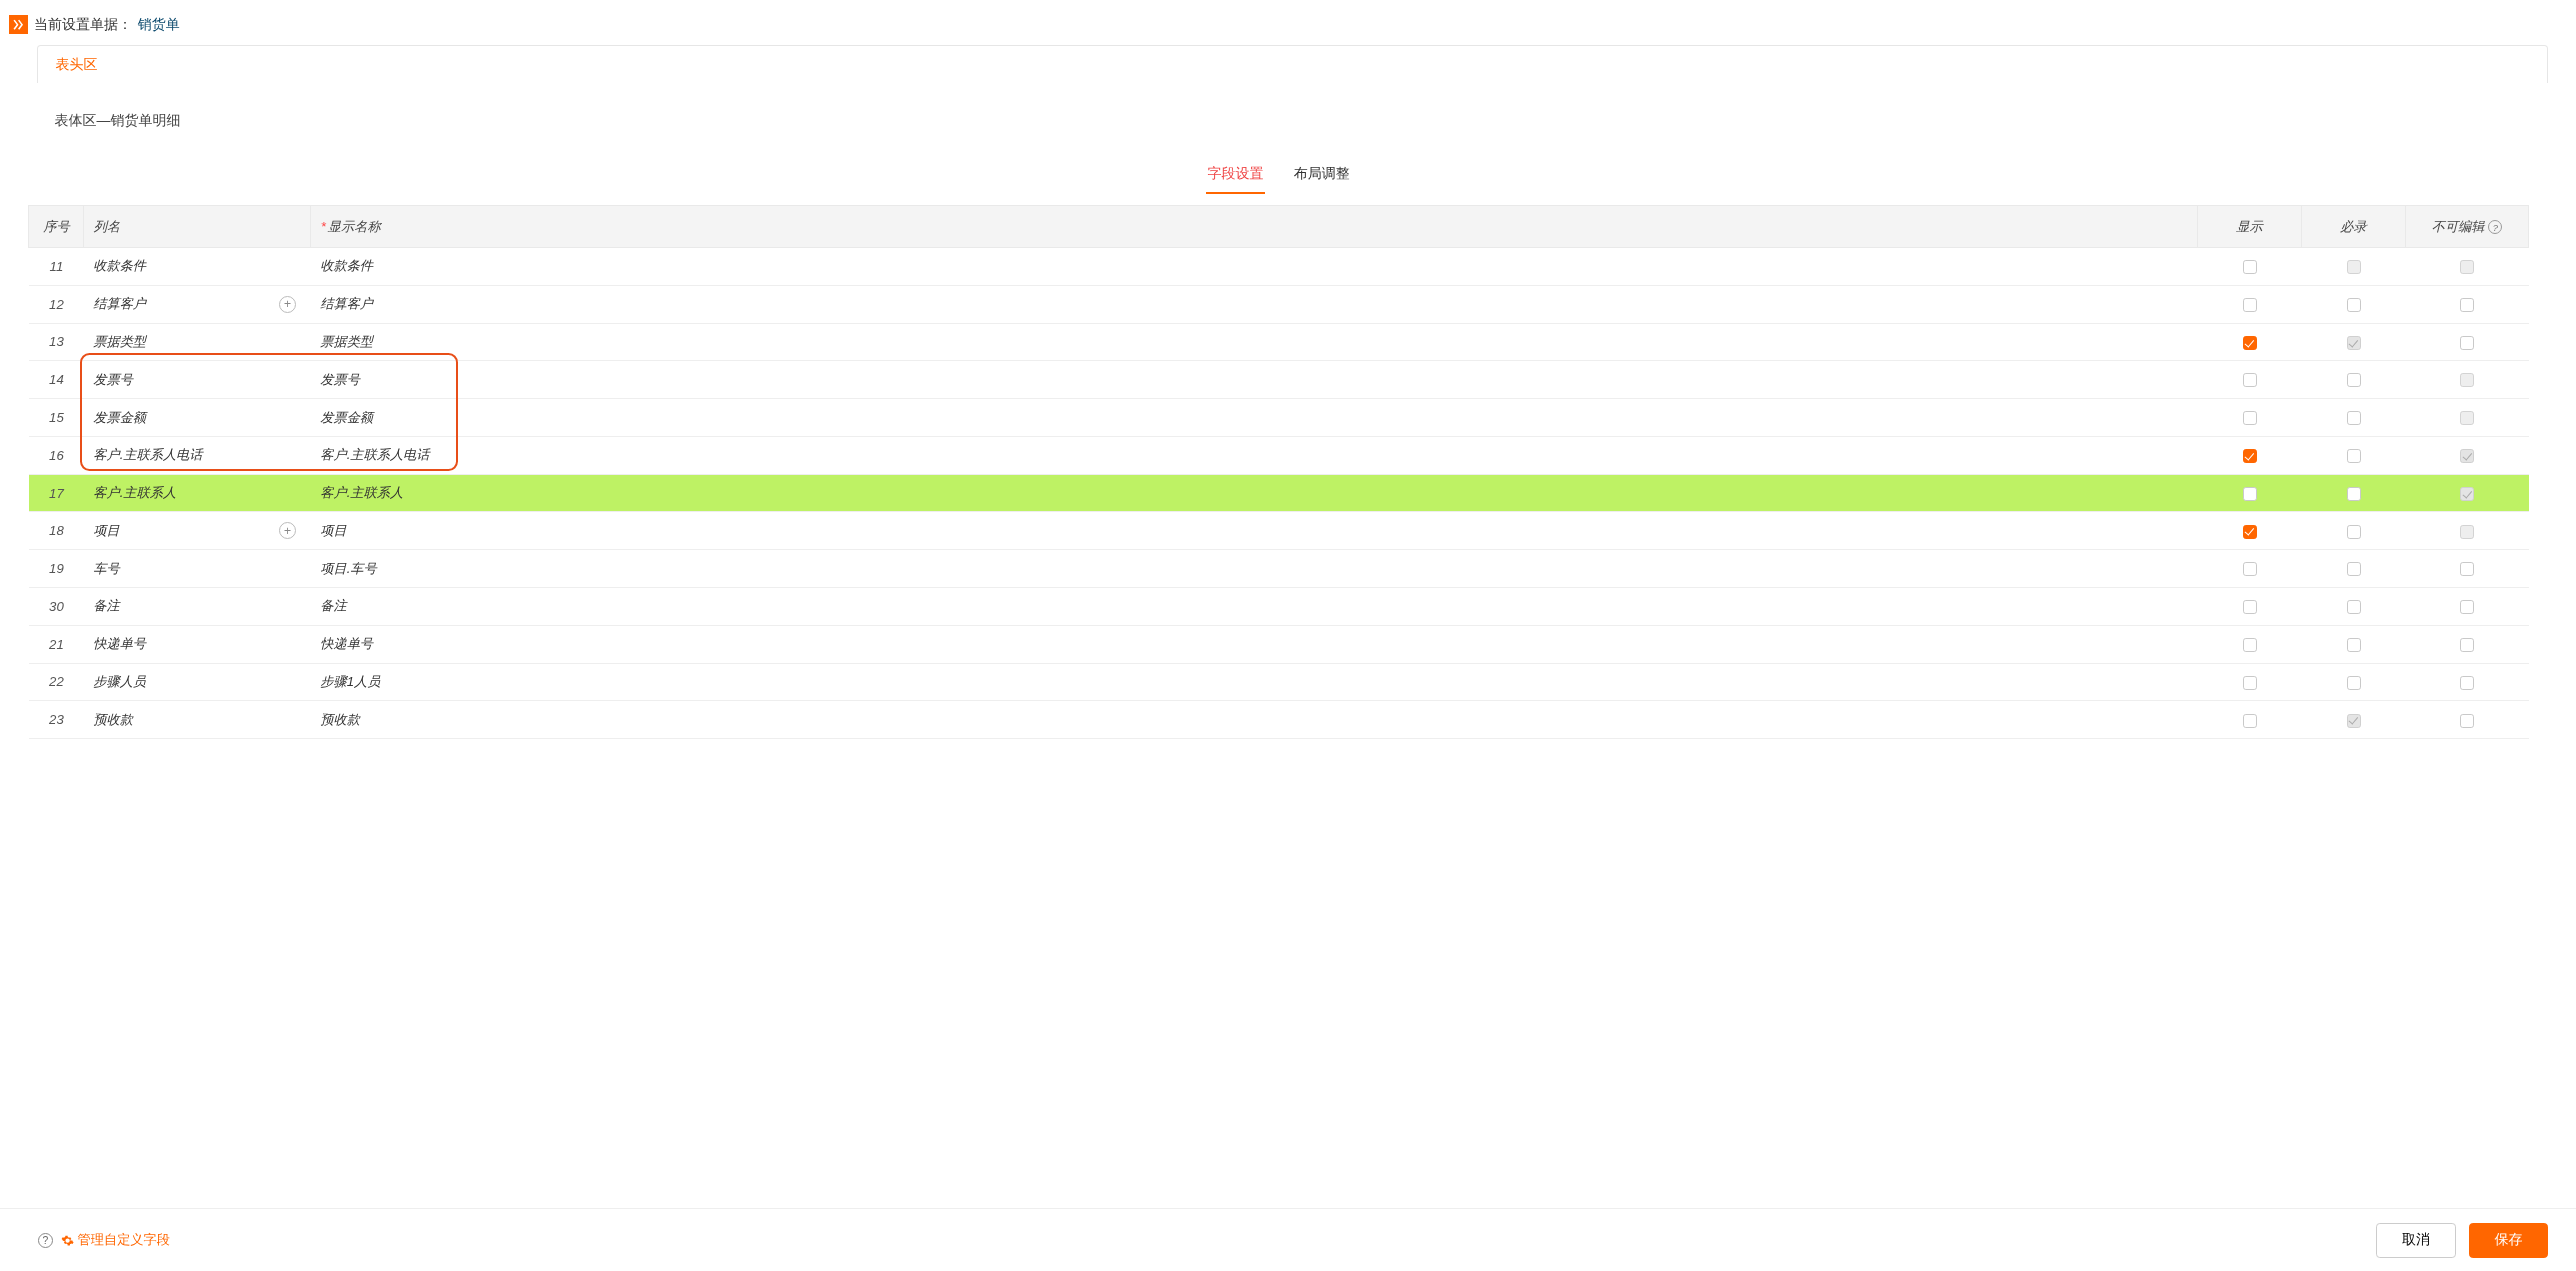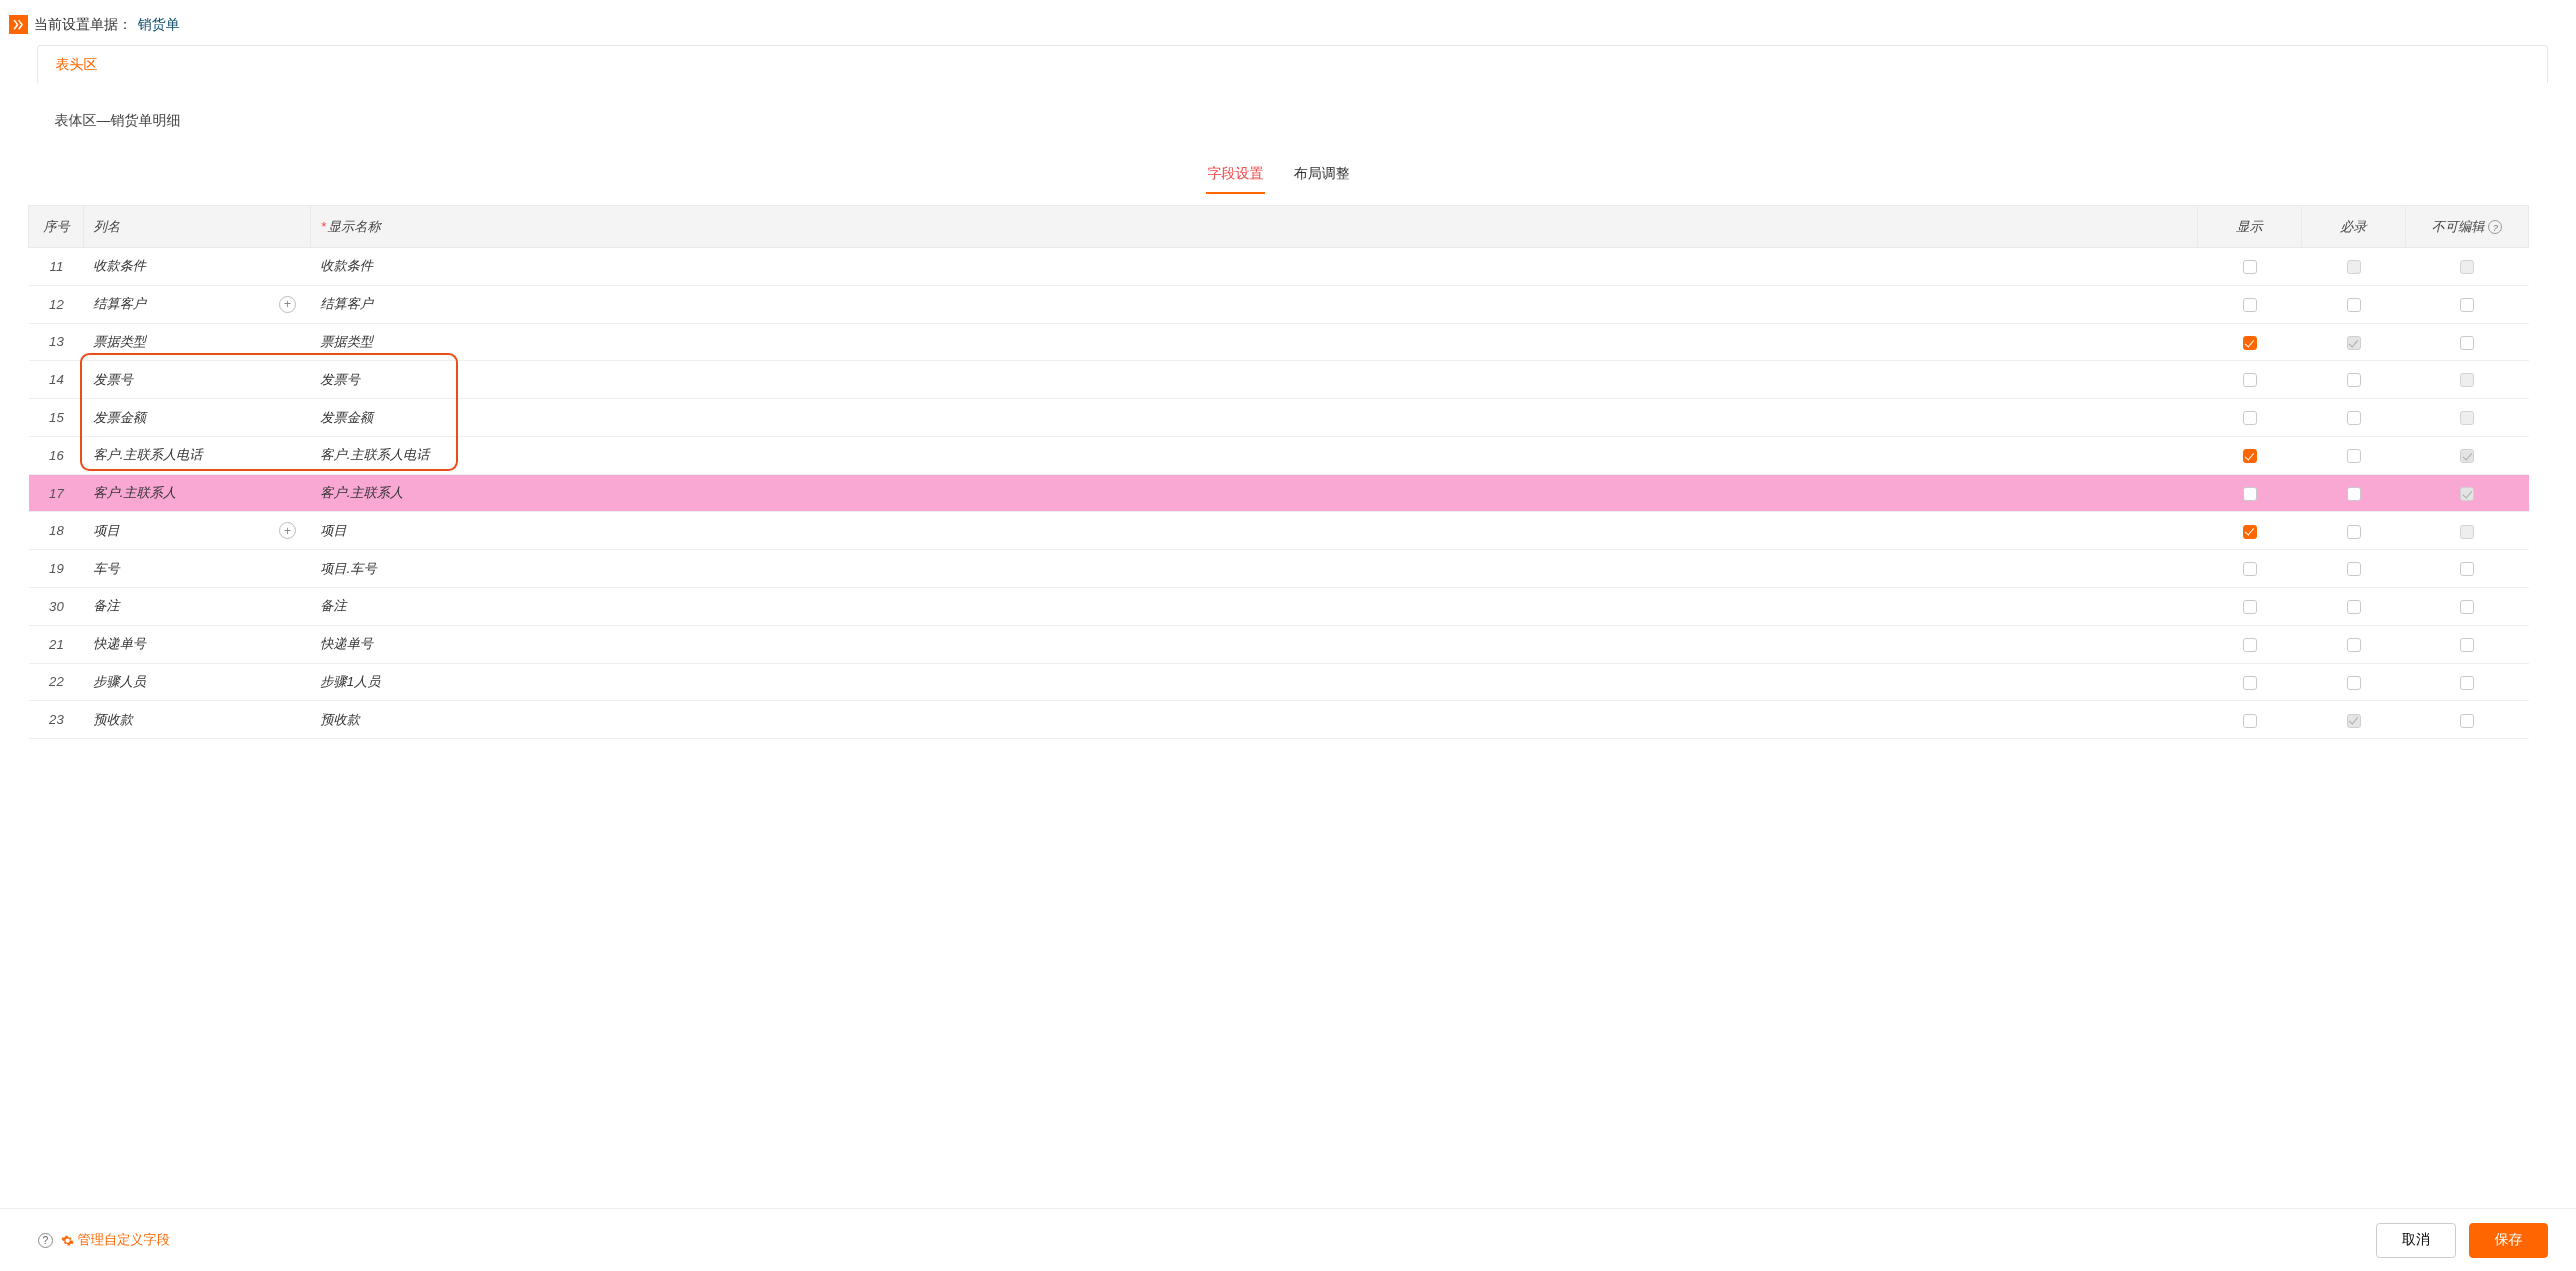--- a/index.html
+++ b/index.html
@@ -87,21 +87,21 @@
     th.col-lock { width: 123px; text-align: center; }
     .req-star { color: #f44; margin-right: 1.9px; }
     tbody td {
       padding: 9.4px 9.4px;
       font-size: 13.2px;
       border-bottom: 0.9px solid #eee;
       vertical-align: middle;
     }
     td.seq { text-align: center; color: #555; }
     td.center { text-align: center; }
-    tbody tr.hl { background: #f9a8d4; }
+    tbody tr.hl { background: #bef264; }
     .cb {
       display: inline-block;
       width: 14px; height: 14px;
       border: 0.9px solid #c9c9c9;
       border-radius: 2.8px;
       vertical-align: middle;
       position: relative;
       cursor: pointer;
       background: #fff;
     }

